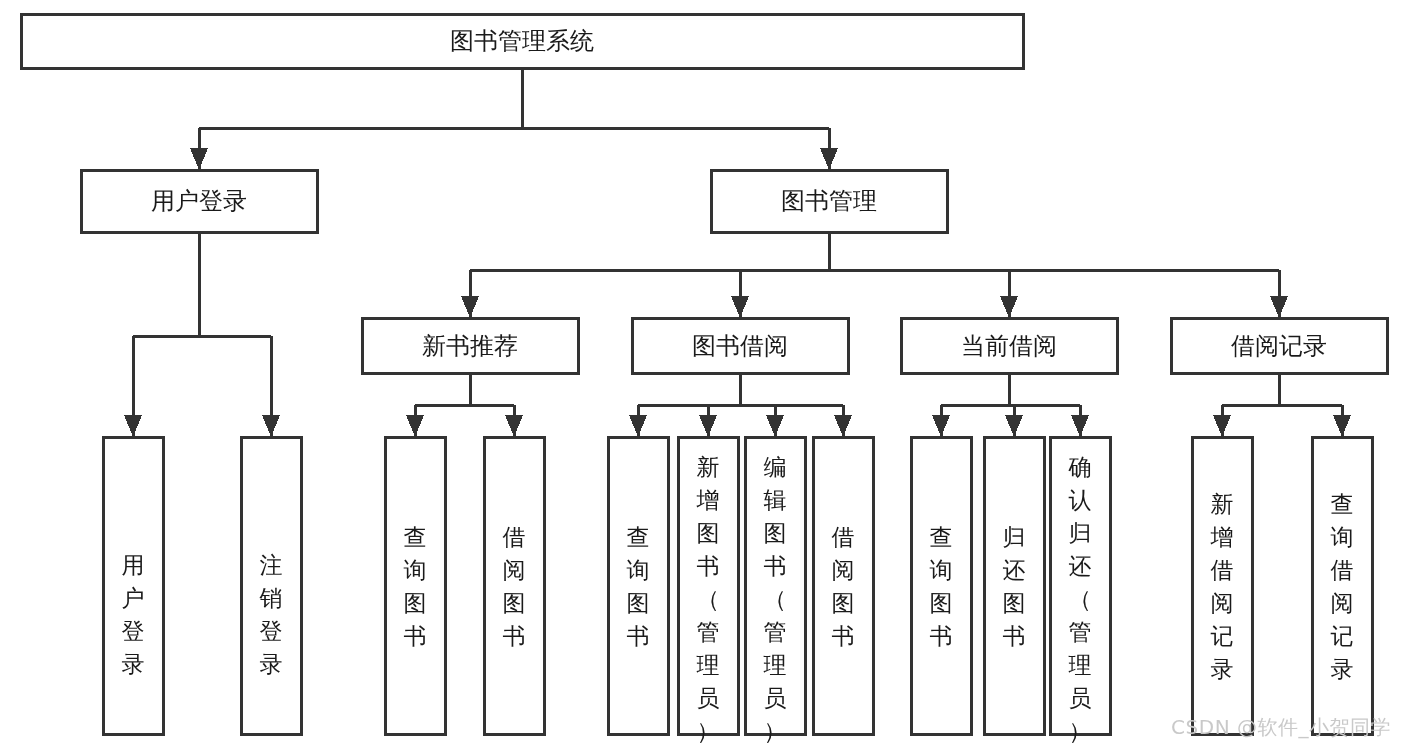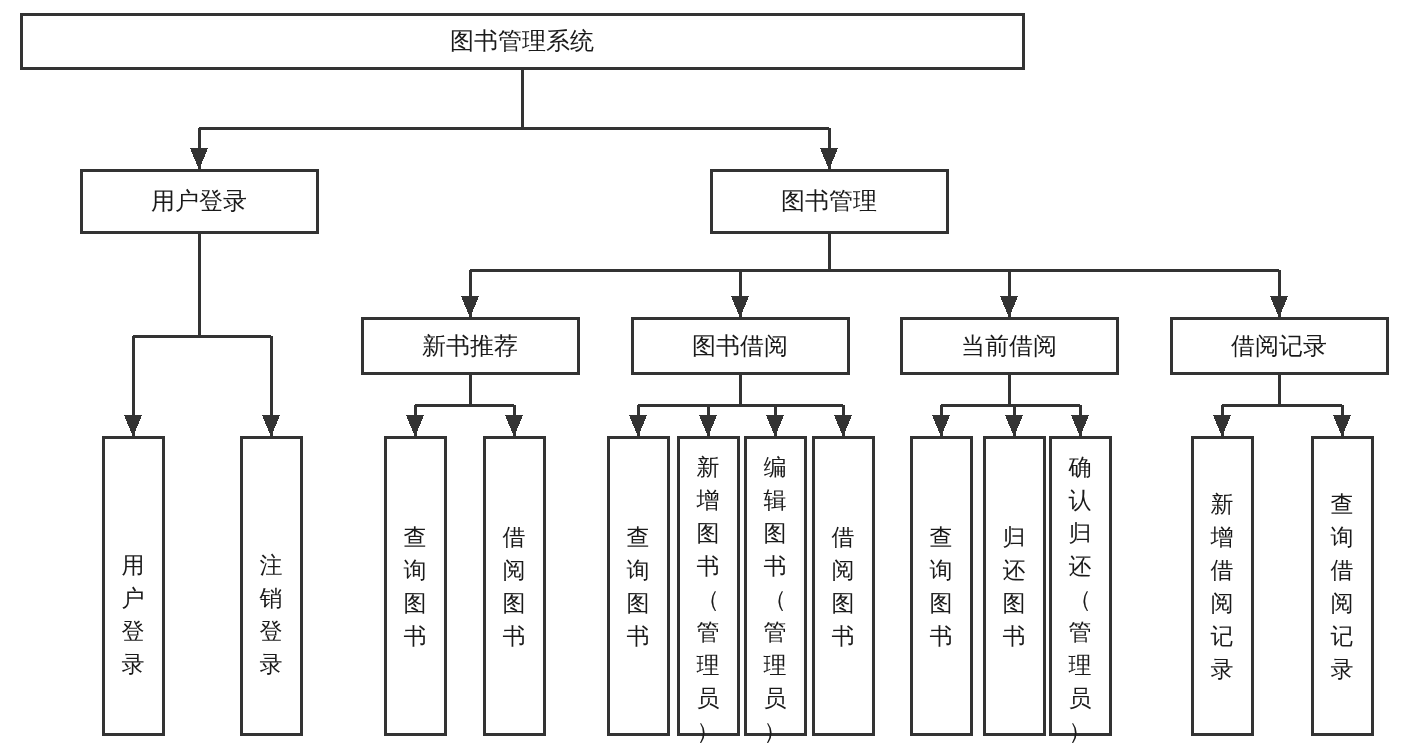--- a/index.html
+++ b/index.html
@@ -219,13 +219,14 @@
         <g>
           <rect x="1192" y="437" width="60" height="297" class="node-box"></rect>
           <text x="1222" y="512.24" class="node-label-v"><tspan x="1222" dy="0">新</tspan><tspan x="1222" dy="33">增</tspan><tspan x="1222" dy="33">借</tspan><tspan x="1222" dy="33">阅</tspan><tspan x="1222" dy="33">记</tspan><tspan x="1222" dy="33">录</tspan></text>
         </g>
         <g>
           <rect x="1312" y="437" width="60" height="297" class="node-box"></rect>
           <text x="1342" y="512.24" class="node-label-v"><tspan x="1342" dy="0">查</tspan><tspan x="1342" dy="33">询</tspan><tspan x="1342" dy="33">借</tspan><tspan x="1342" dy="33">阅</tspan><tspan x="1342" dy="33">记</tspan><tspan x="1342" dy="33">录</tspan></text>
         </g>
       </g>
   </svg>
+  <div class="watermark-text">CSDN @软件_小贺同学</div>
 </div>
 
 </body></html>

